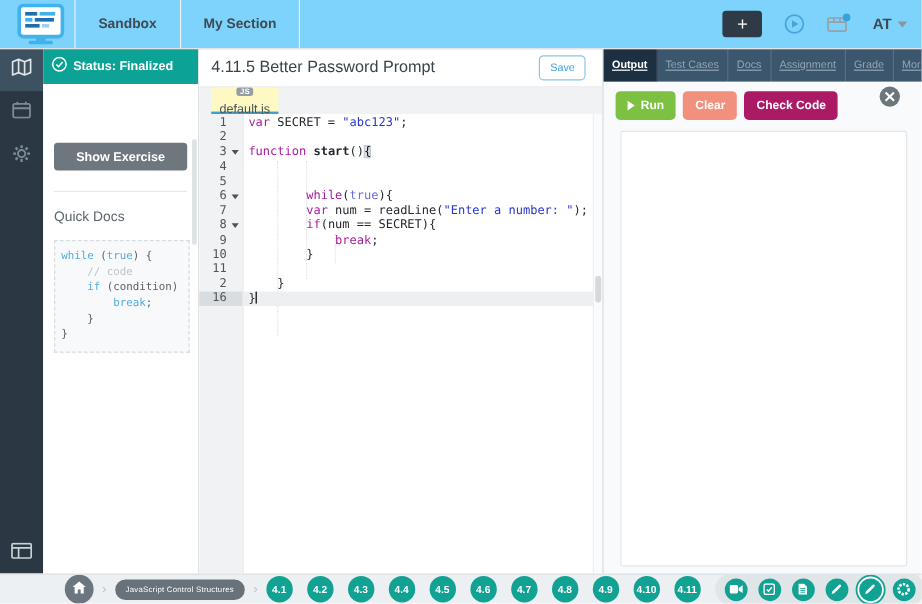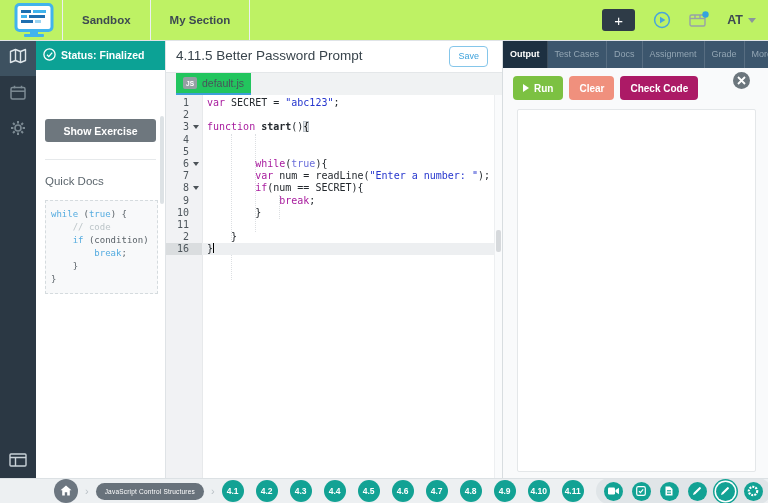--- a/index.html
+++ b/index.html
@@ -1,19 +1,19 @@
 <!DOCTYPE html>
 <html><head>
 <meta charset="utf-8">
 <style>
   html,body{margin:0;padding:0;}
   body{width:768px;height:503px;position:relative;overflow:hidden;background:#fff;
        font-family:"Liberation Sans",sans-serif;-webkit-font-smoothing:antialiased;}
   
-  .navbar{position:absolute;left:0;top:0;width:768px;height:40px;background:#bef264;
+  .navbar{position:absolute;left:0;top:0;width:768px;height:40px;background:#7dd3fc;
           border-bottom:1px solid #E0E4E7;z-index:5;}
   .logo{position:absolute;left:13px;top:3px;width:42px;height:34px;cursor:pointer;}
   .nav-tabs{position:absolute;left:62px;top:0;height:40px;display:flex;}
   .nav-tab{height:40px;display:flex;align-items:center;padding:0 19px;border-right:1px solid #ECEFF1;
            font-size:11.5px;font-weight:700;color:#3E4A52;cursor:pointer;}
   .nav-tab:first-child{border-left:1px solid #ECEFF1;}
   .nav-right{position:absolute;right:12px;top:0;height:40px;display:flex;align-items:center;gap:18px;}
   .plus-btn{width:33px;height:22px;background:#2E3B47;border:none;border-radius:3px;color:#fff;
             font-size:15px;line-height:21px;text-align:center;cursor:pointer;padding:0;}
   .icon-btn{display:flex;align-items:center;justify-content:center;cursor:pointer;}
@@ -39,22 +39,22 @@
   .sb-tok-b{color:#55ACE0;} .sb-tok-g{color:#BCC5C8;} .sb-tok-d{color:#5A6268;}
   .lp-scroll{position:absolute;right:1px;top:76px;width:4px;height:88px;background:#DDE2E5;border-radius:2px;}
   
   .mid-panel{position:absolute;left:166px;top:40px;width:336px;bottom:25px;background:#fff;}
   .mid-header{position:relative;height:32px;border-bottom:1px solid #E4E7E9;}
   .mid-title{position:absolute;left:10px;top:8px;font-size:13.5px;color:#39444C;}
   .btn-outline{position:absolute;top:5.5px;height:21px;border:1px solid #85C6EA;border-radius:4px;
                background:#fff;color:#3EA2DC;font-size:9px;padding:0 8px;cursor:pointer;font-family:inherit;}
   #submit-btn{right:55px;} #save-btn{right:14px;}
   .tabstrip{height:22px;background:#F0F2F3;position:relative;border-bottom:1px solid #E2E5E7;box-sizing:content-box;}
-  .file-tab{position:absolute;left:10px;top:0;height:20px;background:#22c55e;border-bottom:2px solid #3E9FD8;
-            display:flex;align-items:center;gap:5px;padding:0 7px;cursor:pointer;}
+  .file-tab{position:absolute;left:10px;top:0;height:20px;background:#fef9c3;border-bottom:2px solid #3E9FD8;
+            display:flex;align-items:center;gap:5px;padding:0 7px;cursor:pointer;flex-direction:column;}
   .js-badge{width:14px;height:12px;background:#959EA4;border-radius:2px;color:#fff;font-size:6.5px;
             font-weight:700;display:flex;align-items:center;justify-content:center;}
   .file-name{font-size:10.5px;color:#49535A;}
   .ed-area{position:absolute;left:0;top:55px;right:0;bottom:0;background:#fff;overflow:hidden;
            font-family:"DejaVu Sans Mono",monospace;font-size:10px;line-height:12.2px;}
   .gutter-bg{position:absolute;left:0;top:0;bottom:0;width:36px;background:#F1F2F4;border-right:1px solid #E7E9EB;}
   #ed-lines{position:absolute;left:0;top:2px;right:7px;}
   .ed-line{display:flex;height:12.2px;position:relative;}
   .ed-line.active{background:#EDEFF1;}
   .ed-num{width:36px;flex:0 0 36px;text-align:right;padding-right:13px;box-sizing:border-box;
@@ -69,21 +69,21 @@
   .ed-line.active .ed-code::after{content:"";display:inline-block;width:0;height:10px;
         border-left:1.5px solid #000;vertical-align:-1px;}
   .guide{position:absolute;width:0;border-left:1px dotted #DCDFE2;}
   .ed-scroll{position:absolute;right:0;top:0;bottom:0;width:7px;background:#FAFBFC;border-left:1px solid #EDEFF1;cursor:pointer;}
   .ed-thumb{position:absolute;right:1px;top:135px;width:5px;height:22px;background:#D6D9DC;border-radius:2px;}
   
   .right-panel{position:absolute;left:502px;top:40px;width:266px;bottom:25px;background:#F9FAFB;
                border-left:1px solid #D8DDE0;box-sizing:border-box;}
   .out-tabs{height:28px;background:#3C566D;display:flex;overflow:hidden;}
   .out-tab{height:28px;display:flex;align-items:center;padding:0 7px;font-size:9px;color:#92A5B3;
-           border-right:1px solid rgba(255,255,255,0.14);cursor:pointer;white-space:nowrap;}
+           border-right:1px solid rgba(255,255,255,0.14);cursor:pointer;white-space:nowrap;text-decoration:underline;}
   .out-tab.active{background:#1D3041;color:#fff;font-weight:700;}
   .out-btns{display:flex;gap:6px;padding:8px 0 0 10px;align-items:flex-end;position:relative;}
   .cbtn{height:24px;border:none;border-radius:4px;color:#fff;font-size:10px;font-weight:700;
         padding:0 10px;cursor:pointer;font-family:inherit;display:flex;align-items:center;gap:5px;}
   .btn-run{background:#7CC142;} .btn-clear{background:#F0907D;} .btn-check{background:#AC1A66;}
   .play-tri{width:0;height:0;border-top:4px solid transparent;border-bottom:4px solid transparent;
             border-left:6px solid #fff;}
   .clear-x{position:absolute;right:18px;top:4px;width:17px;height:17px;border-radius:50%;background:#6C767D;
            display:flex;align-items:center;justify-content:center;cursor:pointer;}
   .out-box{position:absolute;left:14px;right:12px;top:69px;bottom:6px;background:#fff;

